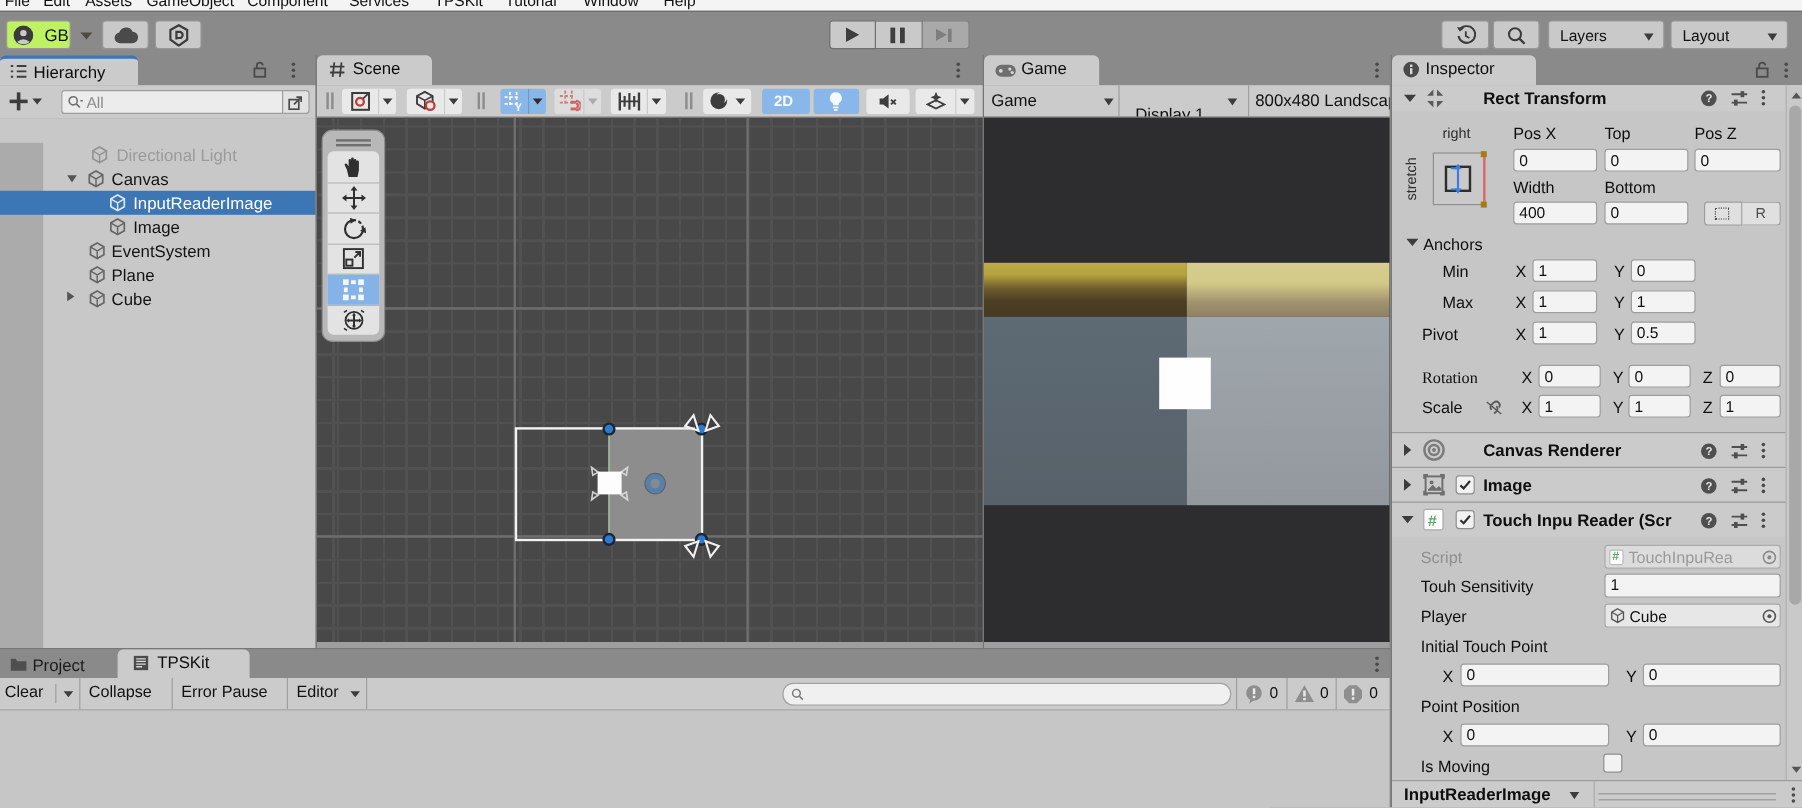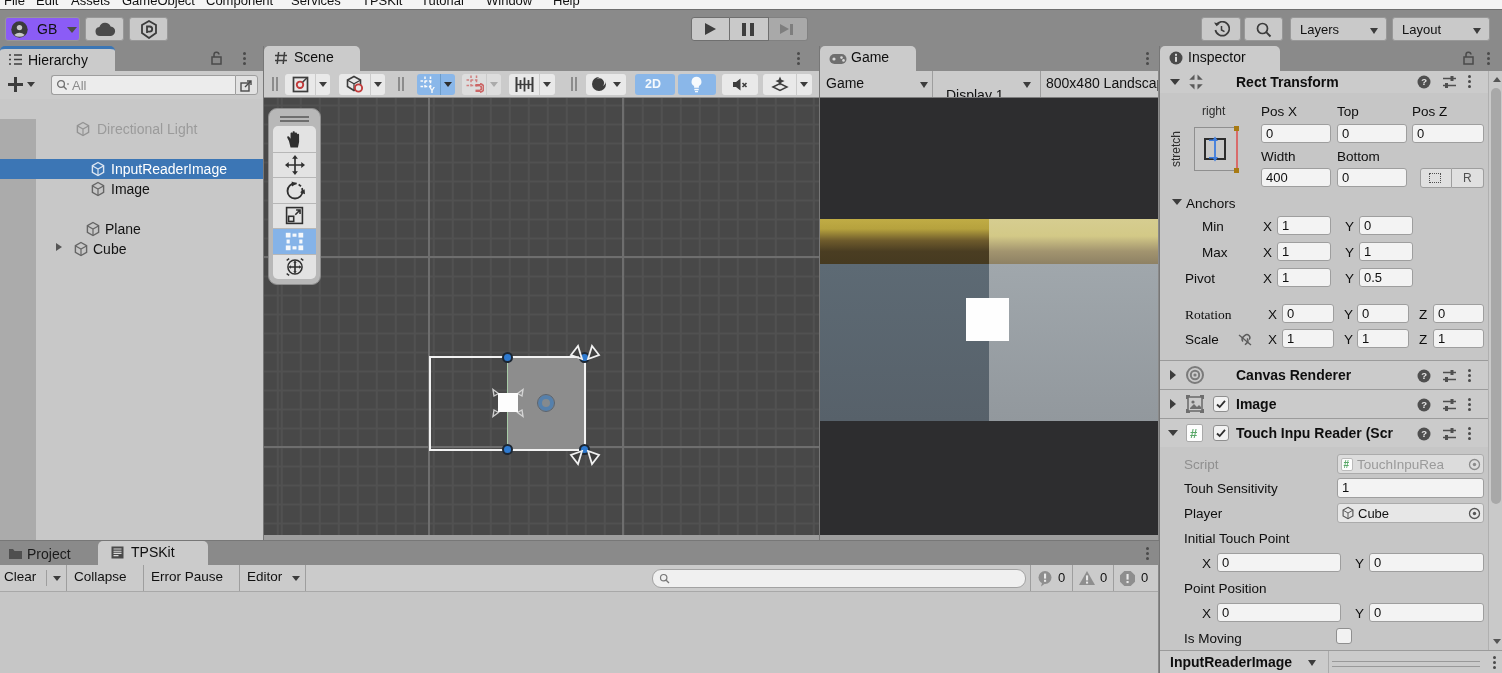--- a/index.html
+++ b/index.html
@@ -31,21 +31,21 @@
       <span style="position:absolute;left:291px;">Services</span>
       <span style="position:absolute;left:362px;">TPSKit</span>
       <span style="position:absolute;left:421px;">Tutorial</span>
       <span style="position:absolute;left:486px;">Window</span>
       <span style="position:absolute;left:553px;">Help</span>
     </div>
   </div>
 
   <div class="abs" style="left:0;top:9px;width:1502px;height:37px;background:#8A8A8A;border-top:1px solid #6f6f6f;box-sizing:border-box;"></div>
 
-  <div class="abs" style="left:5px;top:17px;width:75px;height:24px;background:#8b5cf6;border:1px solid #989898;border-radius:3px;box-sizing:border-box;">
+  <div class="abs" style="left:5px;top:17px;width:54px;height:24px;background:#bef264;border:1px solid #989898;border-radius:3px;box-sizing:border-box;">
     <svg width="17" height="17" viewBox="0 0 17 17" style="position:absolute;left:5px;top:3px;">
       <circle cx="8.5" cy="8.5" r="8.2" fill="#3b3b3b"></circle>
       <circle cx="8.5" cy="6.6" r="2.7" fill="#C9C9C9"></circle>
       <path d="M3.2 13.9 Q8.5 9.5 13.8 13.9 A 8.2 8.2 0 0 1 3.2 13.9" fill="#C9C9C9"></path>
     </svg>
     <span style="position:absolute;left:31px;top:3px;font-size:14px;color:#111;">GB</span>
     <div class="tri-d" style="left:61px;top:9px;border-top-color:#4c4c44;border-left-width:5px;border-right-width:5px;border-top-width:6.5px;"></div>
   </div>
 
   <div class="abs" style="left:85px;top:17px;width:39px;height:24px;background:#C9C9C9;border:1px solid #989898;border-radius:3px;box-sizing:border-box;">
@@ -138,39 +138,54 @@
 
 
   <div class="abs" style="left:0;top:119px;width:263px;height:20px;">
     <svg width="16" height="16" viewBox="0 0 16 16" style="position:absolute;left:75px;top:2px;opacity:0.45;">
       <path d="M8 1.5 L13.6 4.7 V11.3 L8 14.5 L2.4 11.3 V4.7 Z" fill="none" stroke="#555" stroke-width="1.4"></path>
       <path d="M2.6 4.9 L8 8 L13.4 4.9 M8 8 V14.3" fill="none" stroke="#555" stroke-width="1.2"></path>
     </svg>
     <span style="position:absolute;left:97px;top:2px;font-size:14px;color:#9B9B9B;">Directional Light</span>
   </div>
 
+  <div class="abs" style="left:0;top:139px;width:263px;height:20px;">
+    <div class="tri-d" style="left:56px;top:7px;border-top-color:#555;border-left-width:4.5px;border-right-width:4.5px;border-top-width:6px;"></div>
+    <svg width="16" height="16" viewBox="0 0 16 16" style="position:absolute;left:72px;top:2px;">
+      <path d="M8 1.5 L13.6 4.7 V11.3 L8 14.5 L2.4 11.3 V4.7 Z" fill="none" stroke="#666" stroke-width="1.4"></path>
+      <path d="M2.6 4.9 L8 8 L13.4 4.9 M8 8 V14.3" fill="none" stroke="#666" stroke-width="1.2"></path>
+    </svg>
+    <span style="position:absolute;left:93px;top:2px;font-size:14px;color:#131313;">Canvas</span>
+  </div>
 
   <div class="abs" style="left:0;top:159px;width:263px;height:20px;background:#3C76B5;">
     <svg width="16" height="16" viewBox="0 0 16 16" style="position:absolute;left:90px;top:2px;">
       <path d="M8 1.5 L13.6 4.7 V11.3 L8 14.5 L2.4 11.3 V4.7 Z" fill="none" stroke="#dce6f2" stroke-width="1.4"></path>
       <path d="M2.6 4.9 L8 8 L13.4 4.9 M8 8 V14.3" fill="none" stroke="#dce6f2" stroke-width="1.2"></path>
     </svg>
     <span style="position:absolute;left:111px;top:2px;font-size:14px;color:#FFFFFF;">InputReaderImage</span>
   </div>
 
   <div class="abs" style="left:0;top:179px;width:263px;height:20px;">
     <svg width="16" height="16" viewBox="0 0 16 16" style="position:absolute;left:90px;top:2px;">
       <path d="M8 1.5 L13.6 4.7 V11.3 L8 14.5 L2.4 11.3 V4.7 Z" fill="none" stroke="#666" stroke-width="1.4"></path>
       <path d="M2.6 4.9 L8 8 L13.4 4.9 M8 8 V14.3" fill="none" stroke="#666" stroke-width="1.2"></path>
     </svg>
     <span style="position:absolute;left:111px;top:2px;font-size:14px;color:#131313;">Image</span>
   </div>
 
-
-  <div class="abs" style="left:0;top:219px;width:263px;height:20px;margin-left:12px;">
+  <div class="abs" style="left:0;top:199px;width:263px;height:20px;">
+    <svg width="16" height="16" viewBox="0 0 16 16" style="position:absolute;left:73px;top:2px;">
+      <path d="M8 1.5 L13.6 4.7 V11.3 L8 14.5 L2.4 11.3 V4.7 Z" fill="none" stroke="#666" stroke-width="1.4"></path>
+      <path d="M2.6 4.9 L8 8 L13.4 4.9 M8 8 V14.3" fill="none" stroke="#666" stroke-width="1.2"></path>
+    </svg>
+    <span style="position:absolute;left:93px;top:2px;font-size:14px;color:#131313;">EventSystem</span>
+  </div>
+
+  <div class="abs" style="left:0;top:219px;width:263px;height:20px;">
     <svg width="16" height="16" viewBox="0 0 16 16" style="position:absolute;left:73px;top:2px;">
       <path d="M8 1.5 L13.6 4.7 V11.3 L8 14.5 L2.4 11.3 V4.7 Z" fill="none" stroke="#666" stroke-width="1.4"></path>
       <path d="M2.6 4.9 L8 8 L13.4 4.9 M8 8 V14.3" fill="none" stroke="#666" stroke-width="1.2"></path>
     </svg>
     <span style="position:absolute;left:93px;top:2px;font-size:14px;color:#131313;">Plane</span>
   </div>
 
   <div class="abs" style="left:0;top:239px;width:263px;height:20px;">
     <div class="tri-r" style="left:56px;top:4px;border-left-color:#555;border-top-width:4.5px;border-bottom-width:4.5px;border-left-width:6px;"></div>
     <svg width="16" height="16" viewBox="0 0 16 16" style="position:absolute;left:73px;top:2px;">

